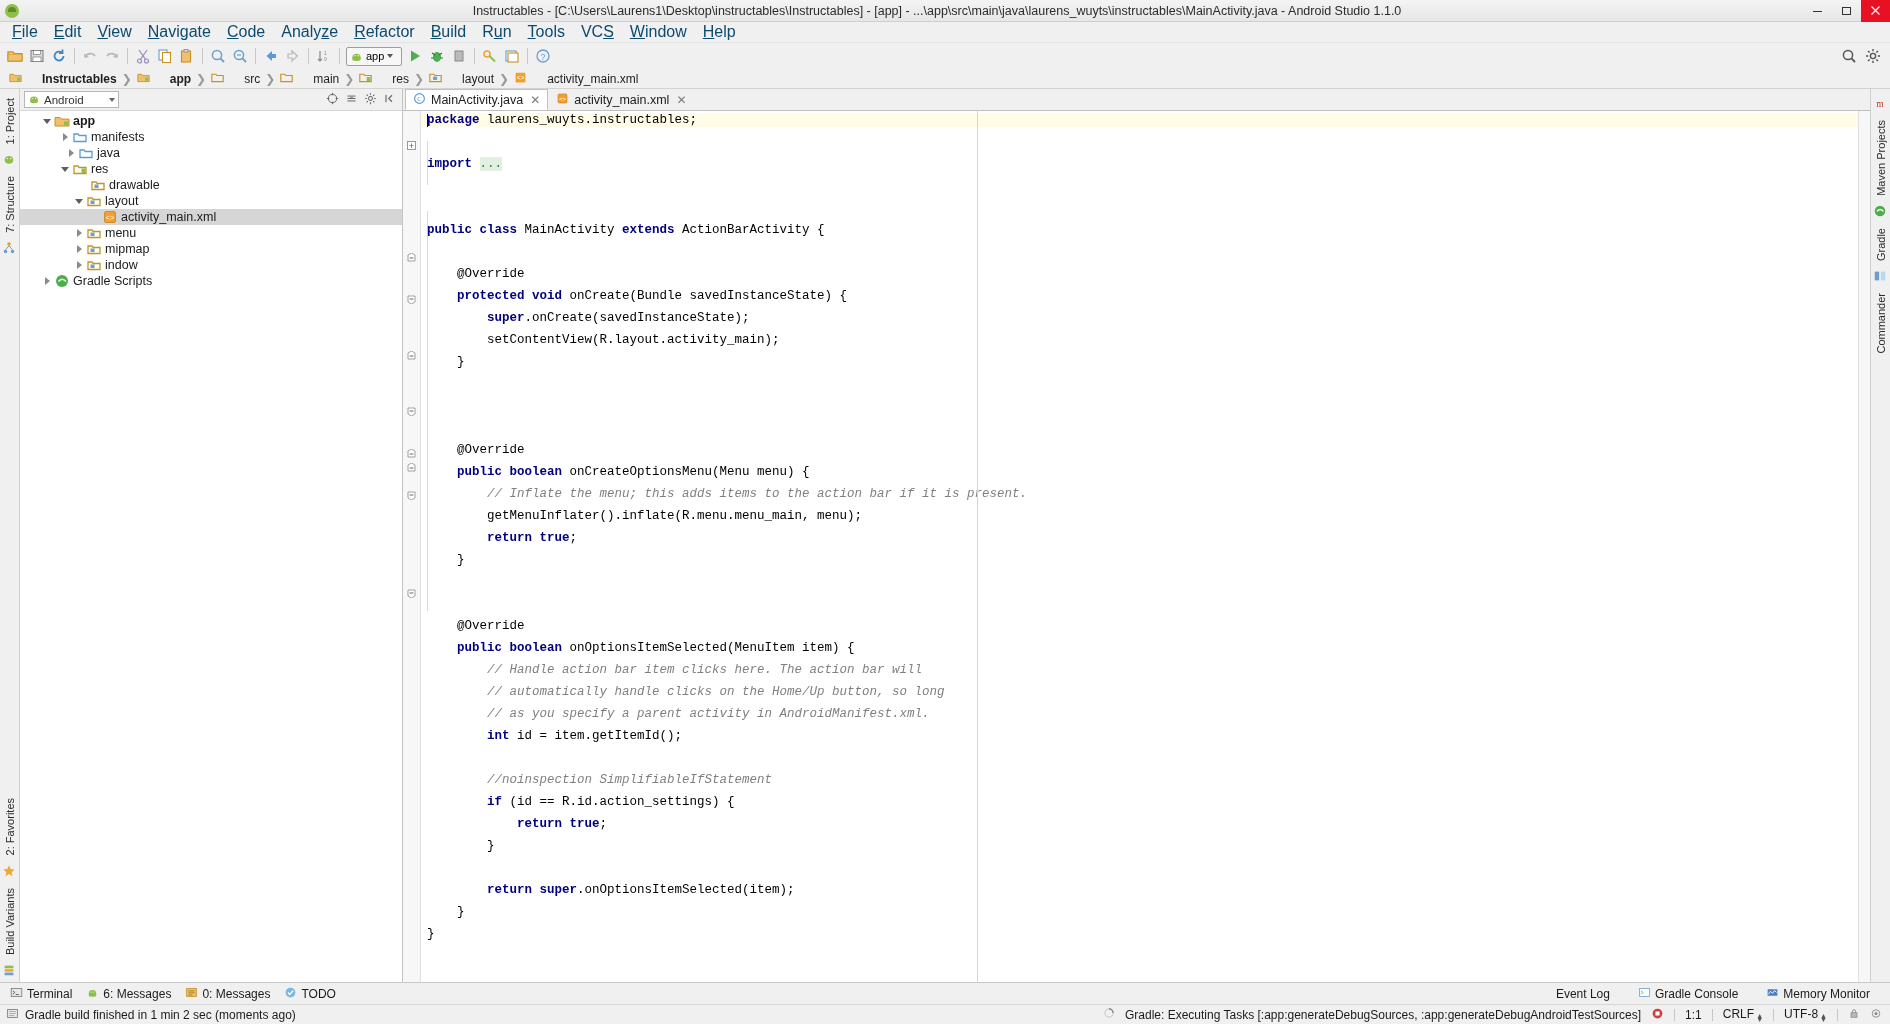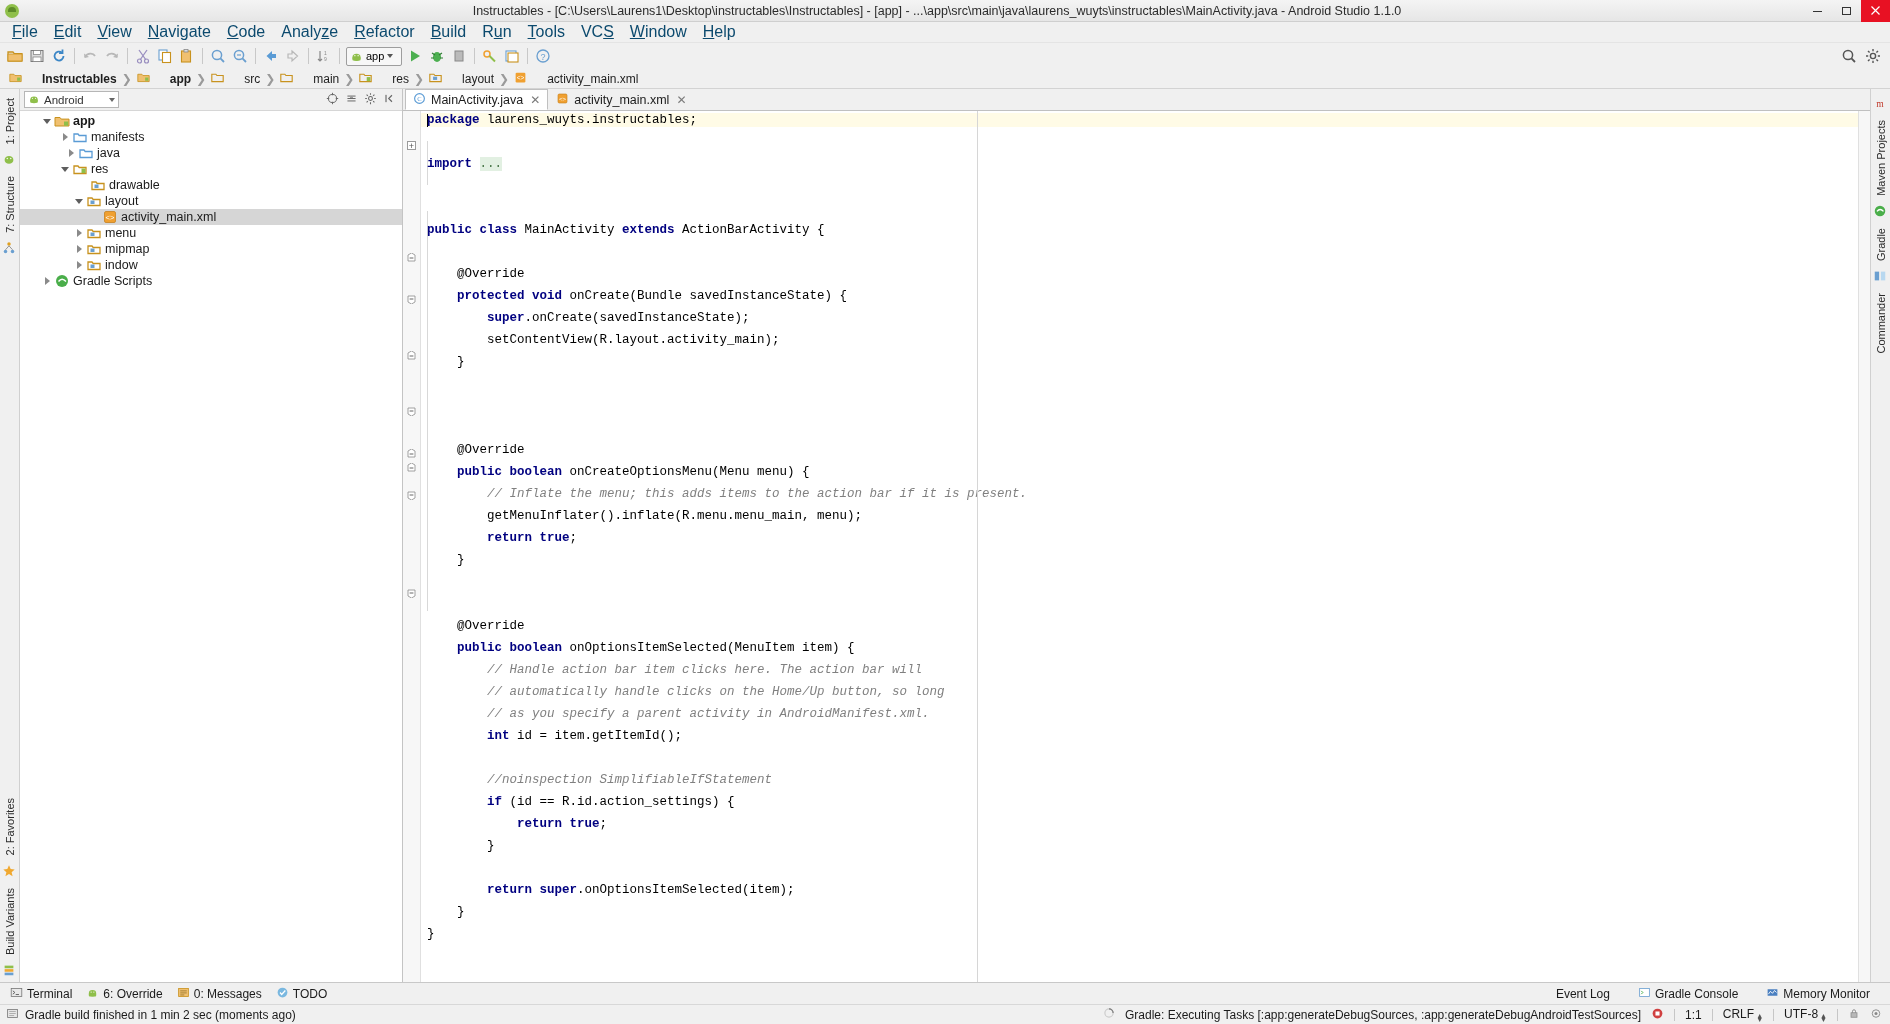--- a/index.html
+++ b/index.html
@@ -798,21 +798,21 @@
     </div>
     <div class="bb-item">
       <span>
         <svg width="13" height="13" viewBox="0 0 16 16">
             <ellipse cx="8" cy="9" rx="4.5" ry="4" fill="#8fbf4a"></ellipse>
             <rect x="3.5" y="9" width="9" height="4" rx="1" fill="#8fbf4a"></rect>
             <circle cx="6.3" cy="7.5" r="0.7" fill="#fff"></circle>
             <circle cx="9.7" cy="7.5" r="0.7" fill="#fff"></circle>
           </svg>
       </span>
-      <span>6: Override</span>
+      <span>6: Messages</span>
     </div>
     <div class="bb-item">
       <span>
         <svg width="13" height="13" viewBox="0 0 16 16">
             <rect x="2" y="3" width="12" height="10" fill="#f0c070" stroke="#c8921e"></rect>
             <path d="M4 6h8 M4 8.5h8 M4 11h5" stroke="#8a6a20" stroke-width="0.9"></path>
           </svg>
       </span>
       <span>0: Messages</span>
     </div>

